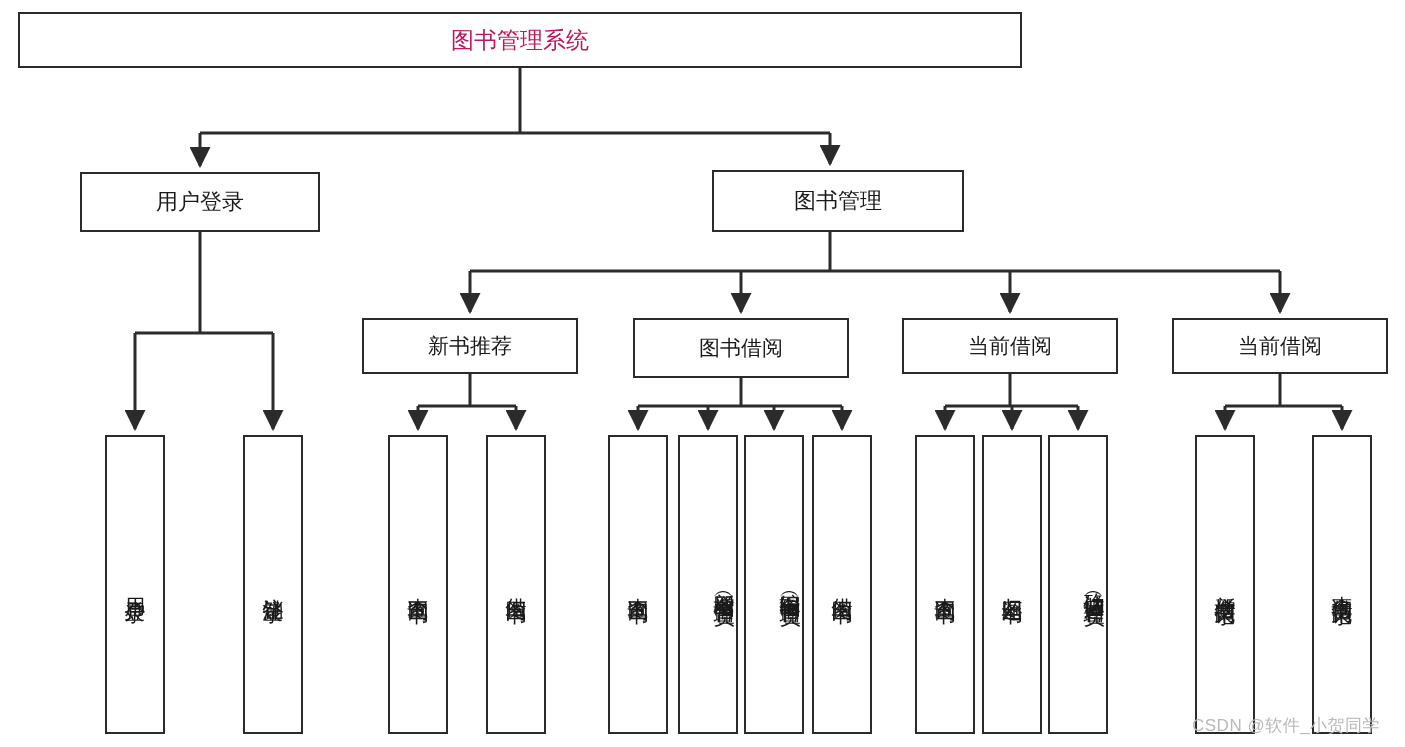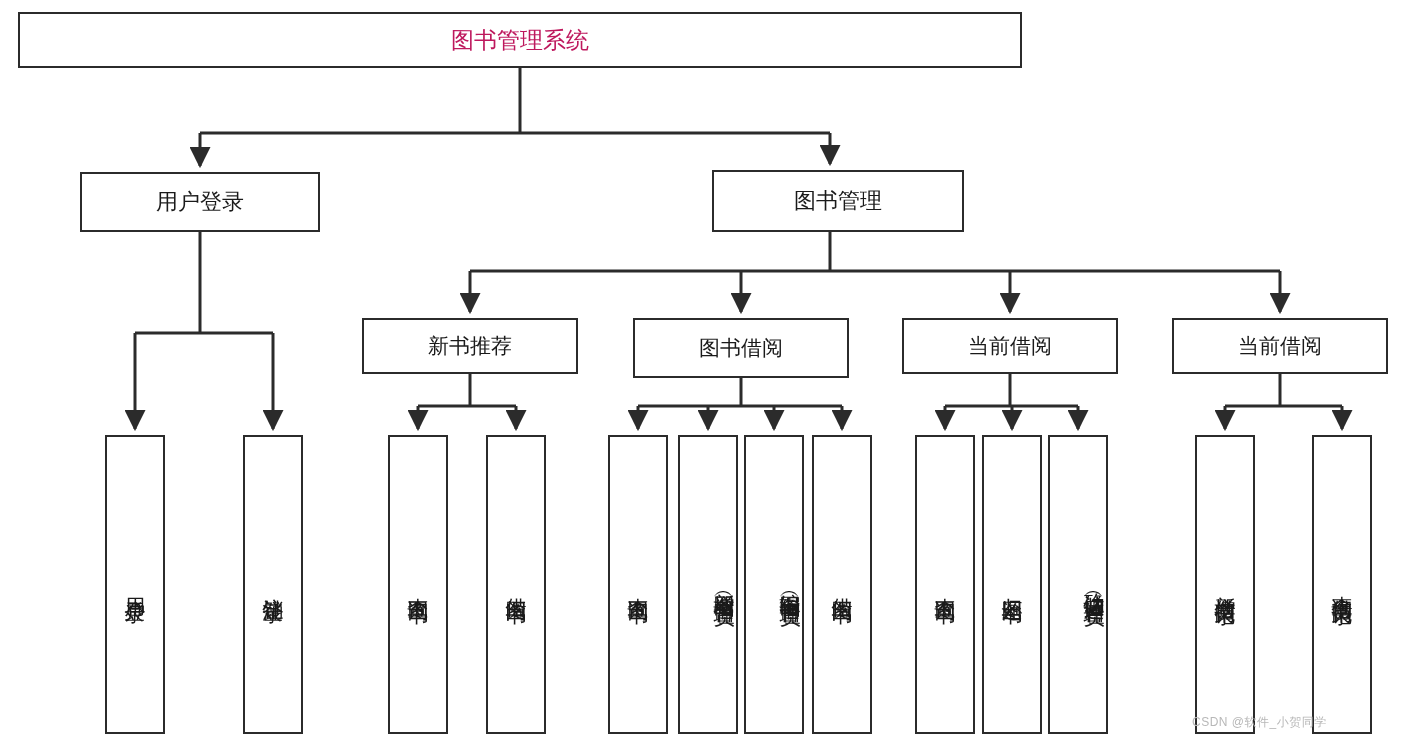--- a/index.html
+++ b/index.html
@@ -52,21 +52,21 @@
     text-orientation: upright;
     letter-spacing: 2px;
     padding: 4px 0;
   }
   .node.leaf.toptext {
     align-items: flex-start;
   }
   .watermark {
     position: absolute;
     color: #b8b8b8;
-    font-size: 12px;
+    font-size: 17px;
     white-space: nowrap;
     letter-spacing: 0.5px;
   }
 </style>
 </head>
 <body>
 
 <div id="canvas">
 
   <svg id="edges" viewBox="0 0 1405 747" xmlns="http://www.w3.org/2000/svg">

